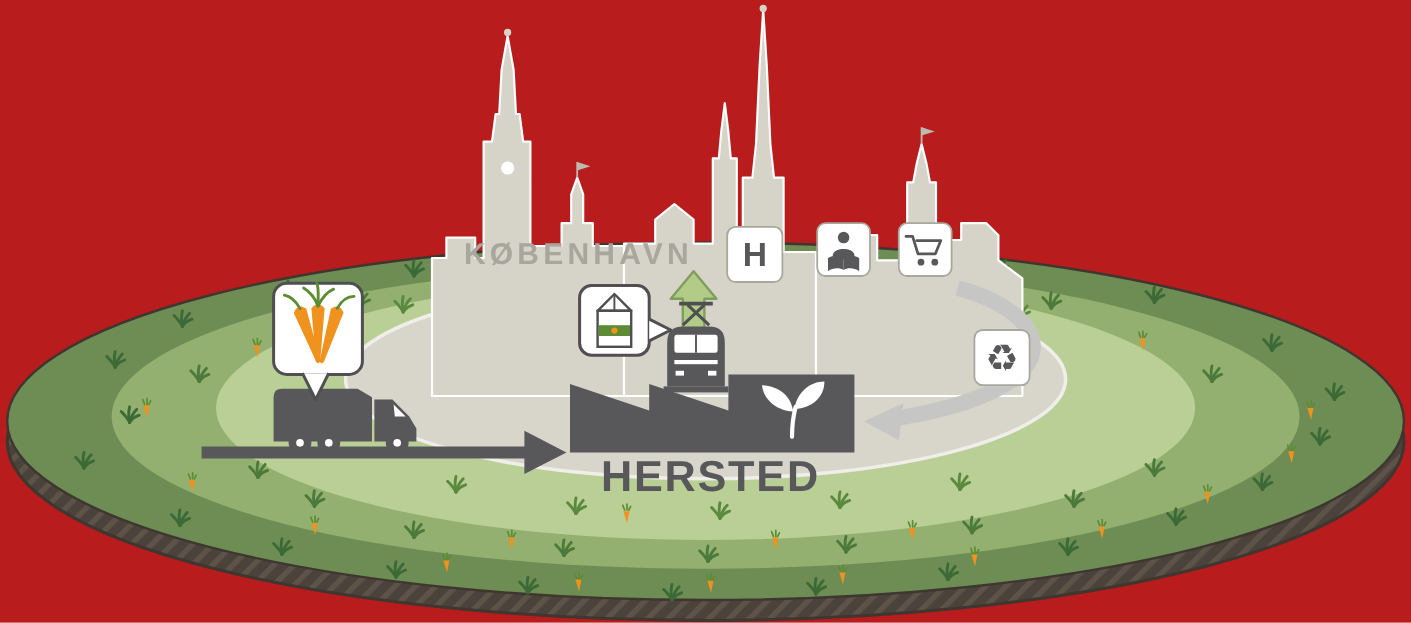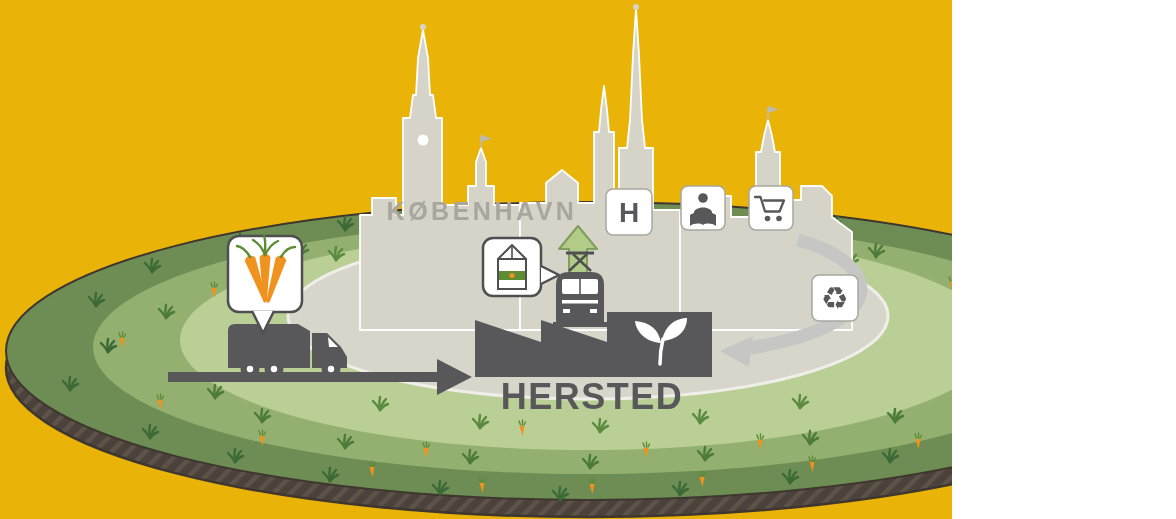--- a/index.html
+++ b/index.html
@@ -1,17 +1,17 @@
 <!DOCTYPE html>
 <html><head>
 <meta charset="utf-8">
 <title>Circular city illustration</title>
 <style>
   html,body{margin:0;padding:0;background:#ffffff;}
-  .stage{position:relative;width:952px;height:519px;overflow:hidden;background:#eab308;}
+  .stage{position:relative;width:1176px;height:519px;overflow:hidden;background:#b91c1c;}
   svg{position:absolute;inset:0;}
   text{font-family:"Liberation Sans","DejaVu Sans",sans-serif;}
   .g-dark{stroke:#3c6a36;}
   .g-mid{stroke:#4c7a3b;}
   .g-light{stroke:#5a8a40;}
 </style>
 </head>
 <body>
 
 <div class="stage">

